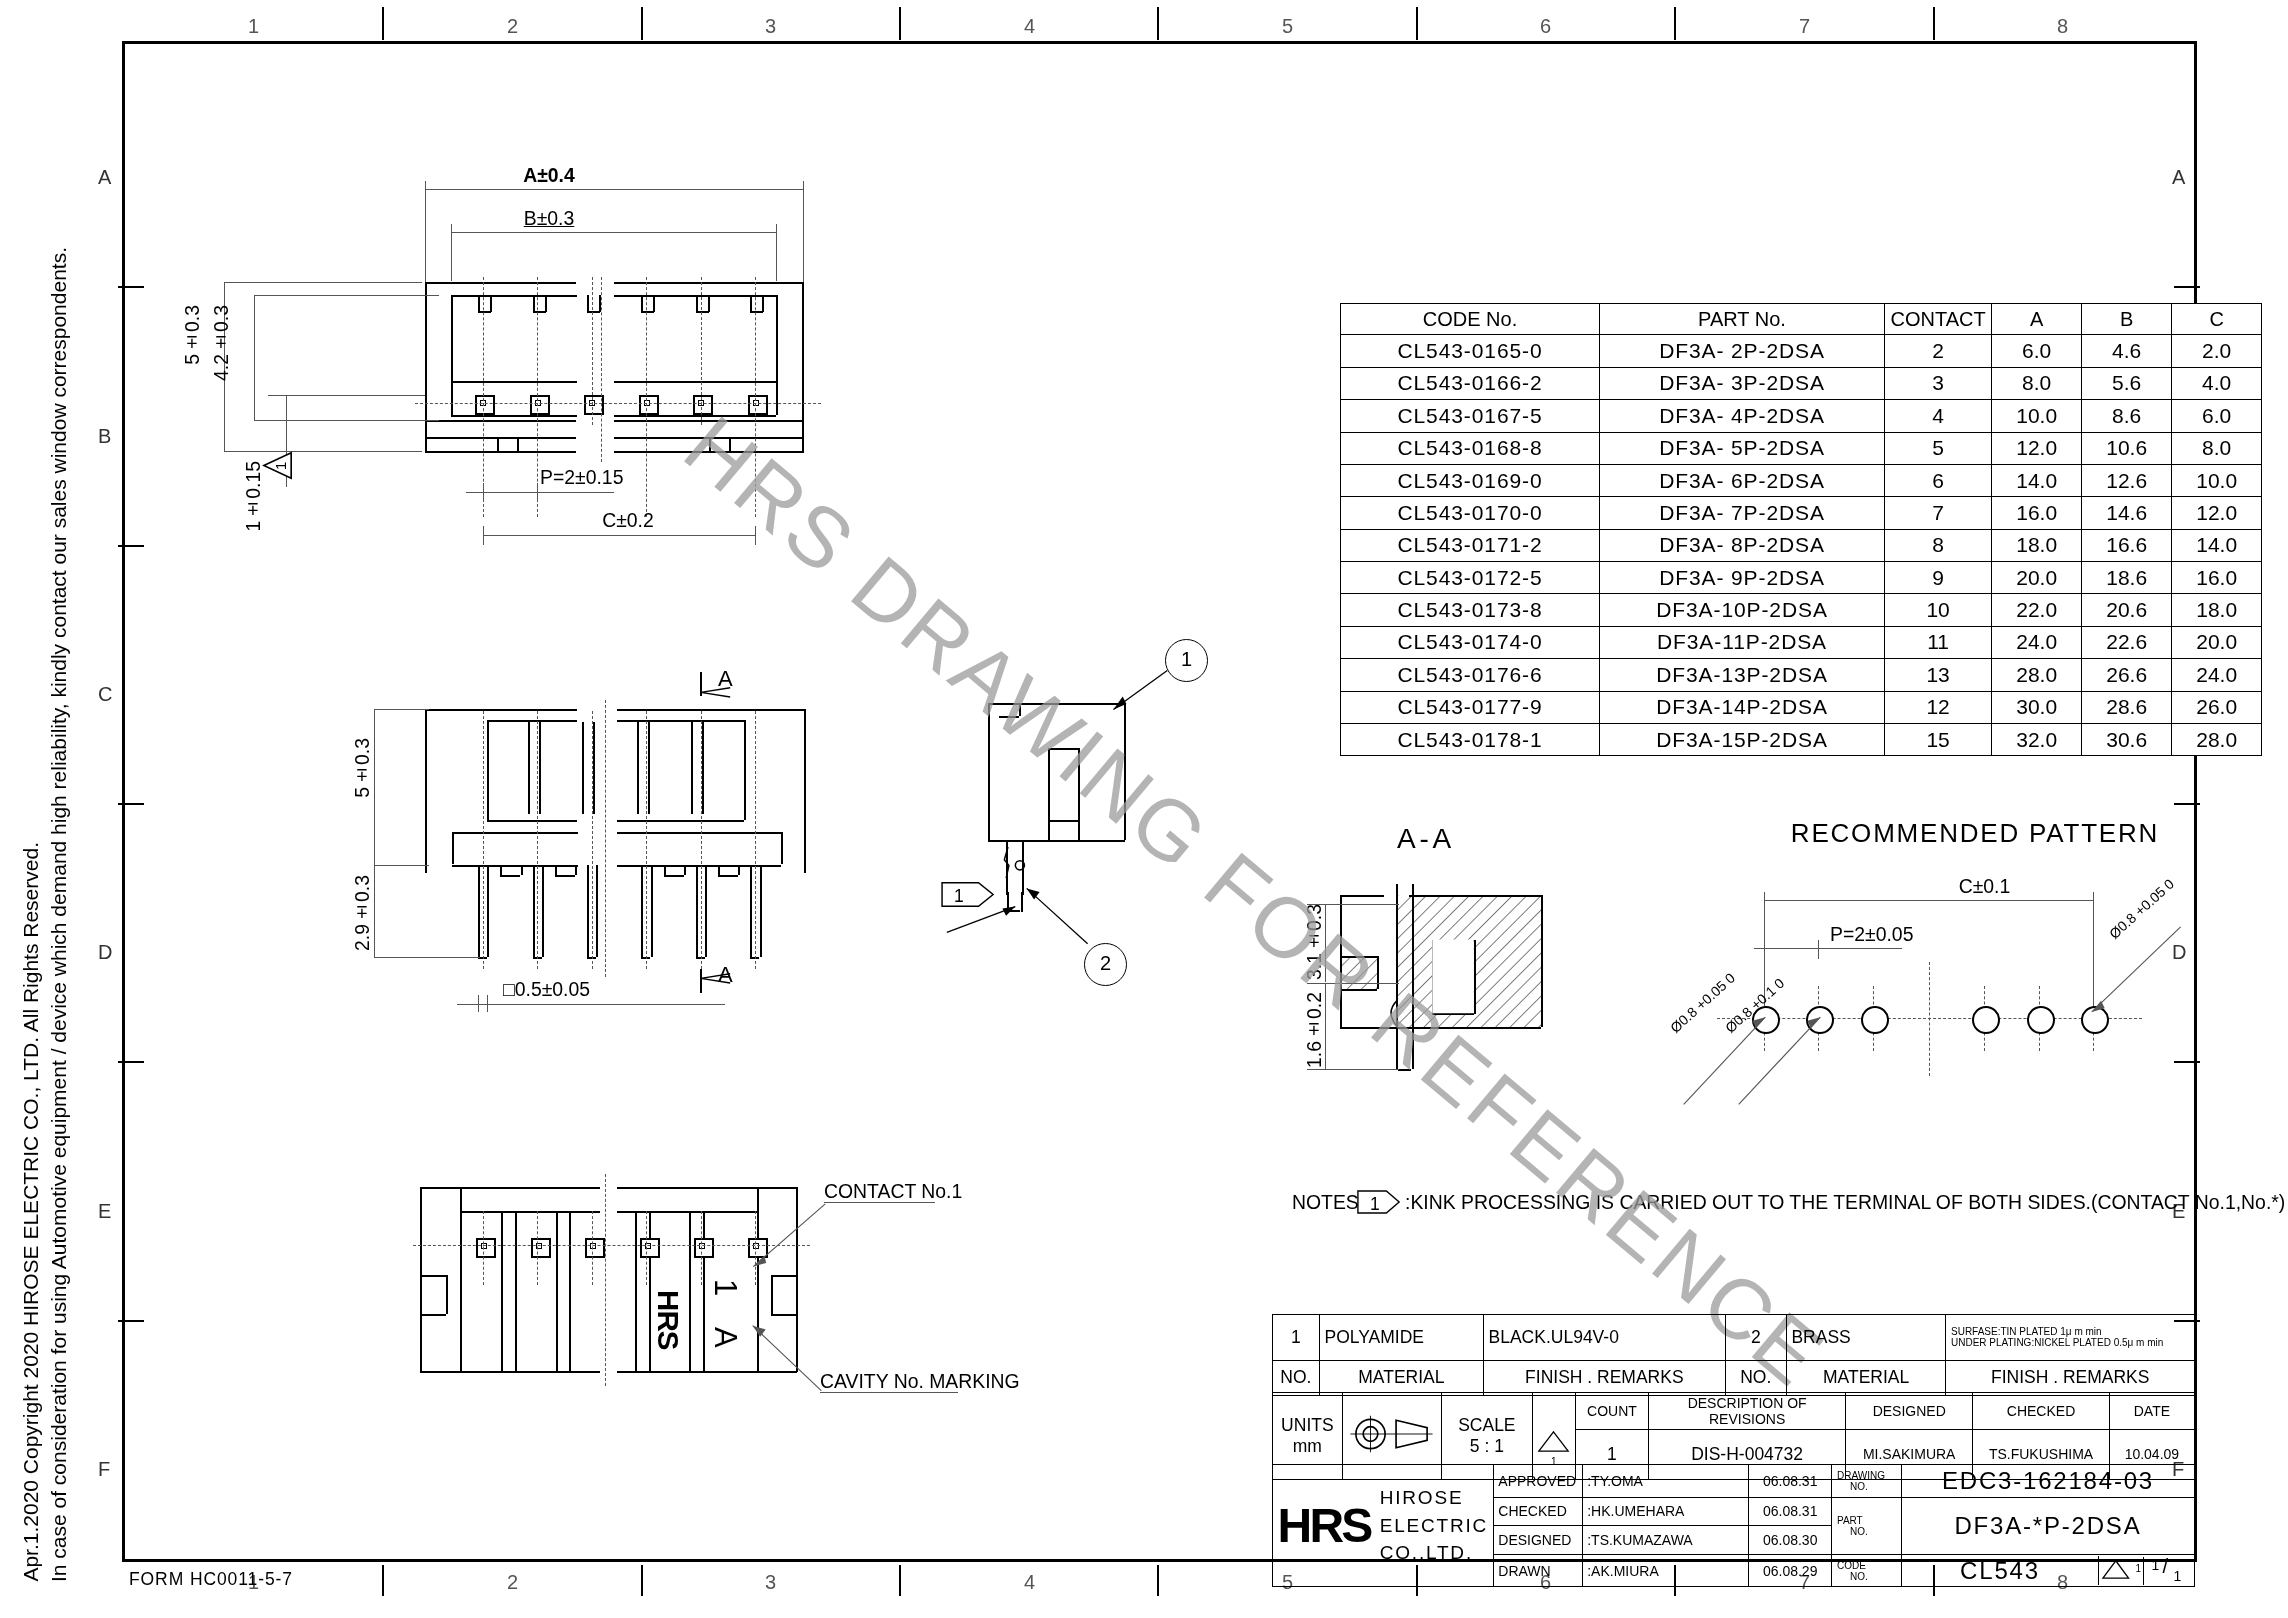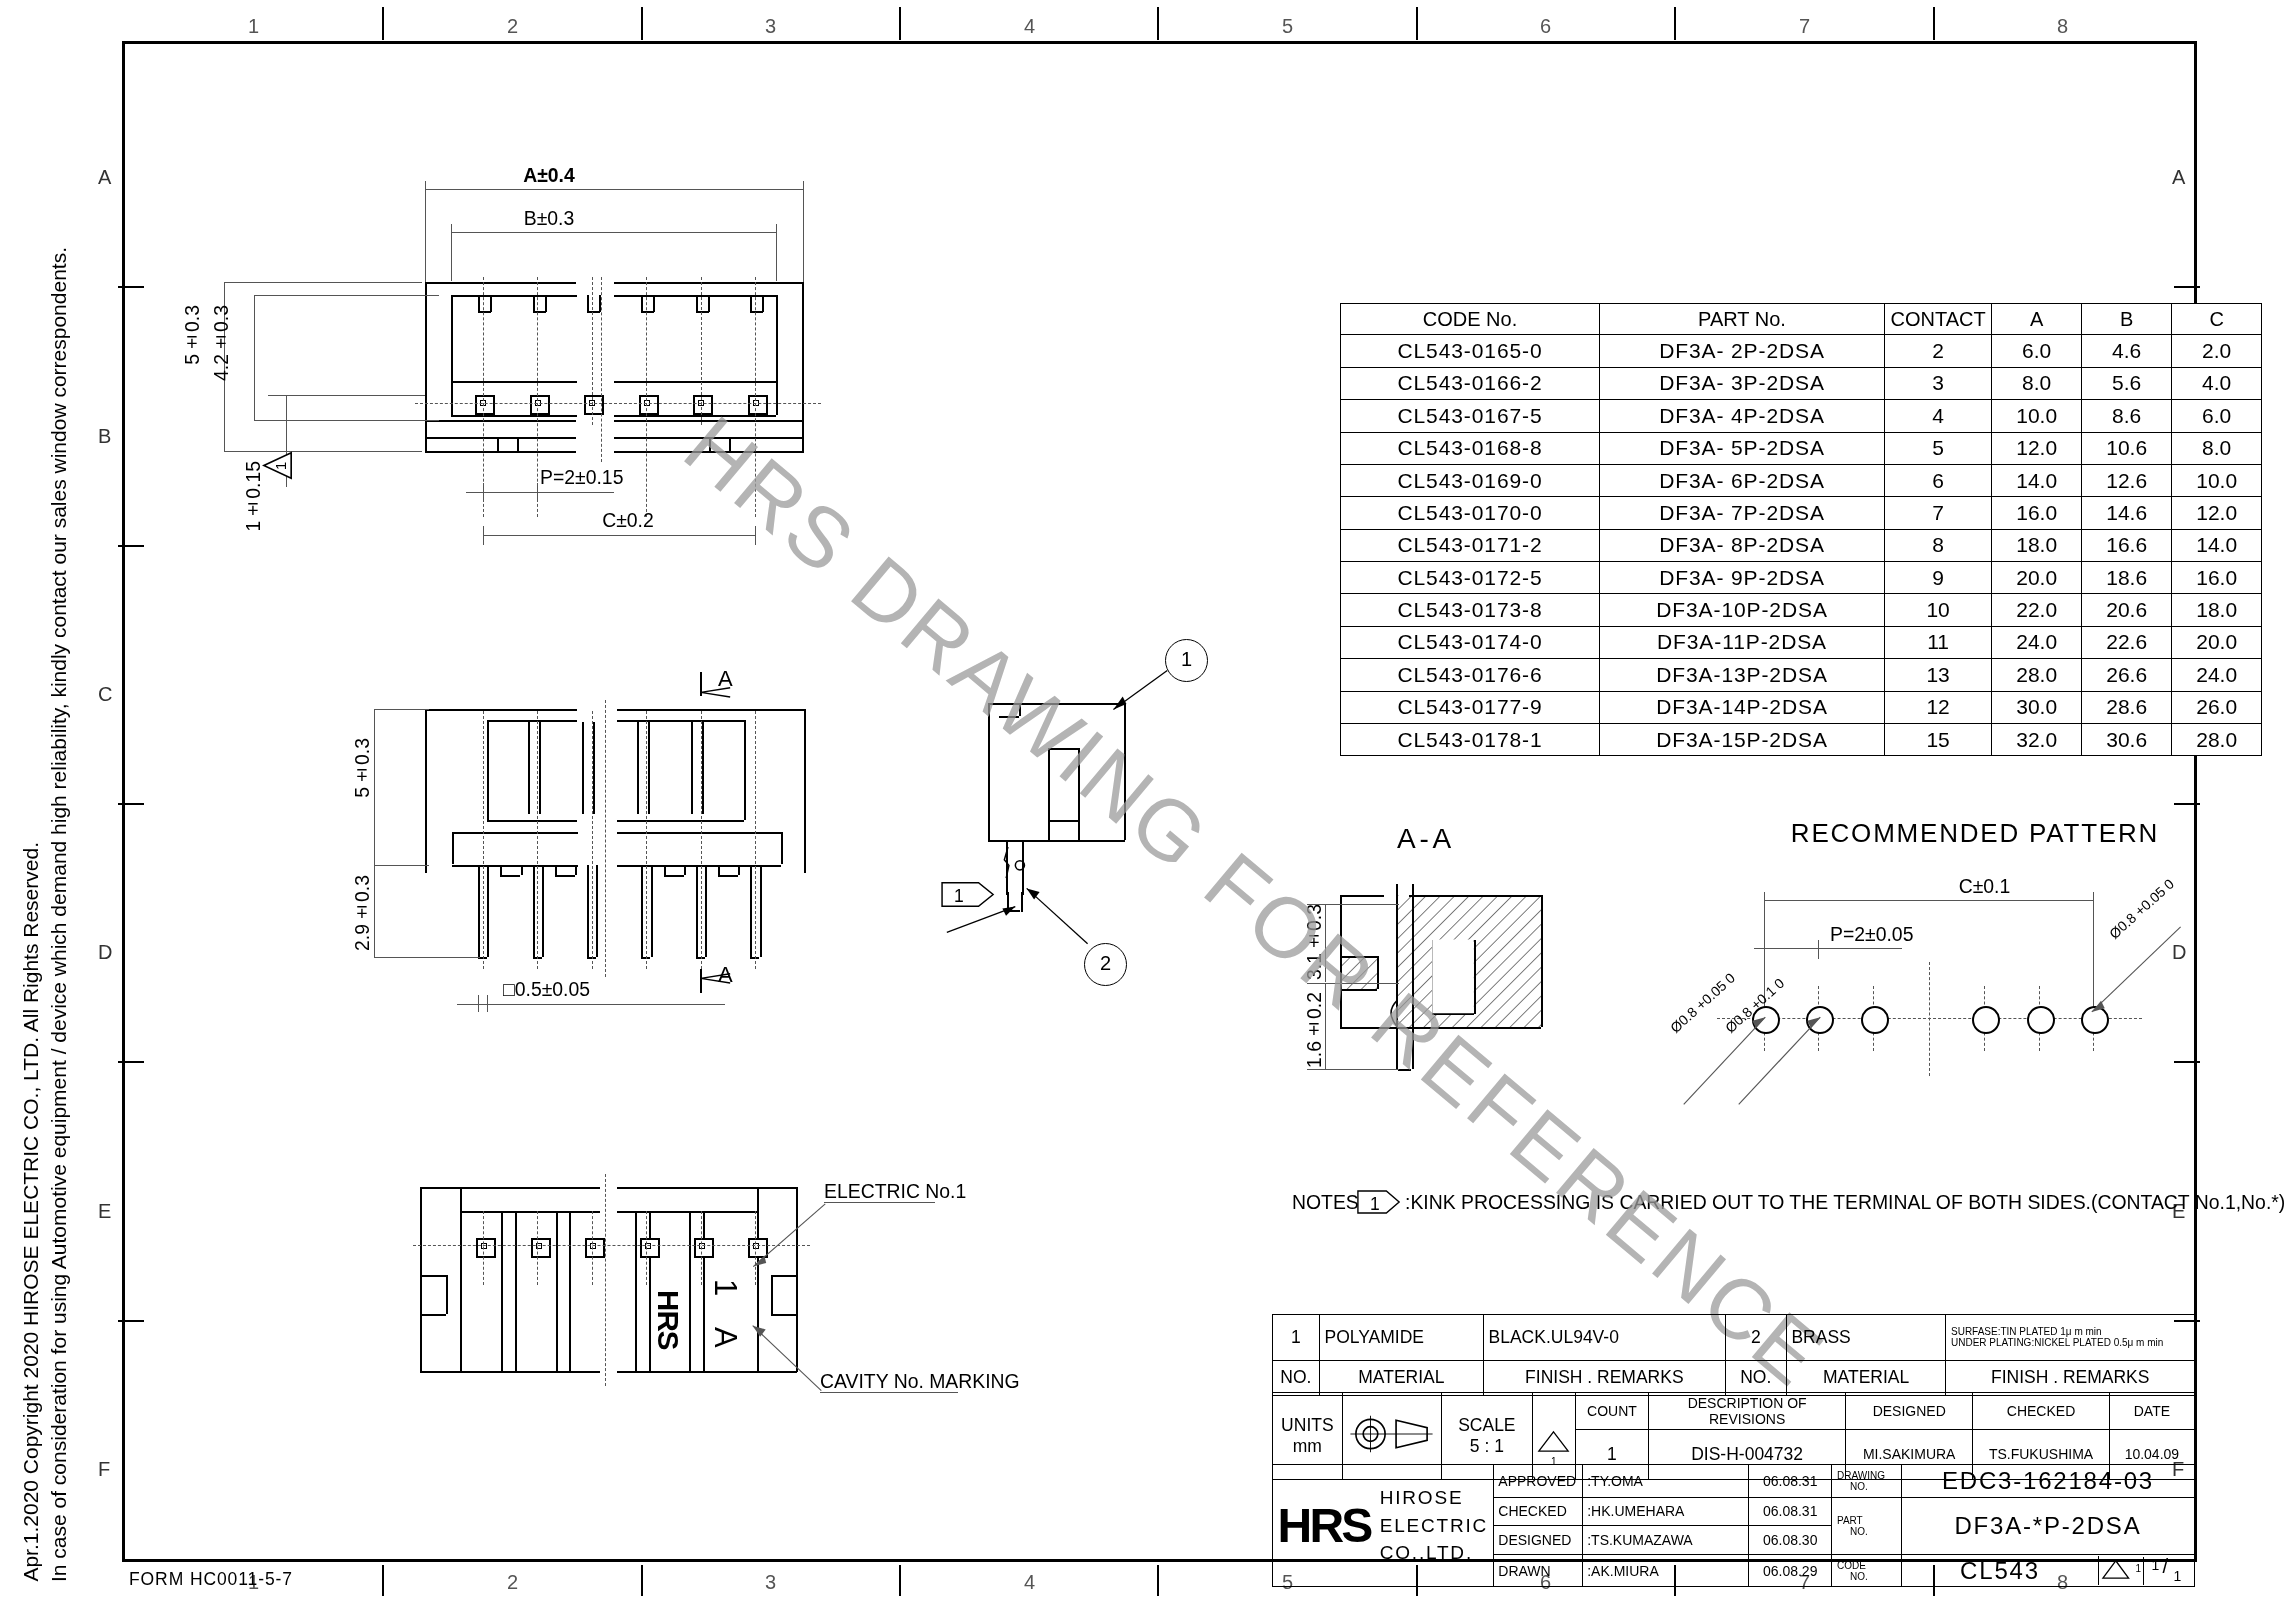--- a/index.html
+++ b/index.html
@@ -164,21 +164,21 @@
 
 <div class="abs lbl" style="left:129px;top:1569px;font-size:17.5px;letter-spacing:0.9px;">FORM HC0011-5-7</div>
 
 <div class="abs">
 
   <div class="abs lbl ctr" style="left:420px;top:164px;width:258px;font-weight:bold;">A±0.4</div>
   <div class="dim dimh" style="left:425px;top:189px;width:378px;"></div>
   <div class="dim dimv" style="left:425px;top:181px;height:102px;"></div>
   <div class="dim dimv" style="left:803px;top:181px;height:102px;"></div>
 
-  <div class="abs lbl ctr" style="left:420px;top:207px;width:258px;">B±0.3</div>
+  <div class="abs lbl ctr" style="left:420px;top:207px;width:258px;text-decoration:underline;">B±0.3</div>
   <div class="dim dimh" style="left:451px;top:232px;width:325px;"></div>
   <div class="dim dimv" style="left:451px;top:224px;height:57px;"></div>
   <div class="dim dimv" style="left:776px;top:224px;height:57px;"></div>
 
   <div class="ln h2" style="left:425px;top:282px;width:151px;"></div>
   <div class="ln h2" style="left:614px;top:282px;width:190px;"></div>
   <div class="ln v2" style="left:425px;top:282px;height:156px;"></div>
   <div class="ln v2" style="left:802px;top:282px;height:156px;"></div>
   <div class="ln h2" style="left:425px;top:437px;width:151px;"></div>
   <div class="ln h2" style="left:614px;top:437px;width:190px;"></div>
@@ -555,21 +555,21 @@
   <div class="clv" style="left:592px;top:1211px;height:74px;"></div>
   <div class="clv" style="left:646px;top:1211px;height:74px;"></div>
   <div class="clv" style="left:701px;top:1211px;height:74px;"></div>
   <div class="clv" style="left:755px;top:1211px;height:74px;"></div>
 
   <div class="abs" style="left:685px;top:1290px;font-size:29.5px;font-weight:bold;letter-spacing:-0.9px;
               transform:rotate(90deg);transform-origin:left top;">HRS</div>
   <div class="abs" style="left:743px;top:1279px;font-size:31px;transform:rotate(90deg);transform-origin:left top;">1</div>
   <div class="abs" style="left:743px;top:1327px;font-size:31px;transform:rotate(90deg);transform-origin:left top;">A</div>
 
-  <div class="abs lbl" style="left:824px;top:1180px;">ELECTRIC No.1</div>
+  <div class="abs lbl" style="left:824px;top:1180px;">CONTACT No.1</div>
   <div class="dim dimh" style="left:824px;top:1202px;width:111px;"></div>
   <svg class="abs" style="left:744px;top:1202px;" width="85" height="72" viewBox="0 0 92 78">
     <path d="M88,2 L10,70" fill="none" stroke="#555" stroke-width="1.2"></path>
     <path d="M10,70 L24,66 L22,58 Z" fill="#555"></path>
   </svg>
 
   <div class="abs lbl" style="left:820px;top:1370px;">CAVITY No. MARKING</div>
   <div class="dim dimh" style="left:820px;top:1392px;width:138px;"></div>
   <svg class="abs" style="left:749px;top:1322px;" width="76" height="76" viewBox="0 0 82 82">
     <path d="M4,4 L78,74" fill="none" stroke="#555" stroke-width="1.2"></path>

